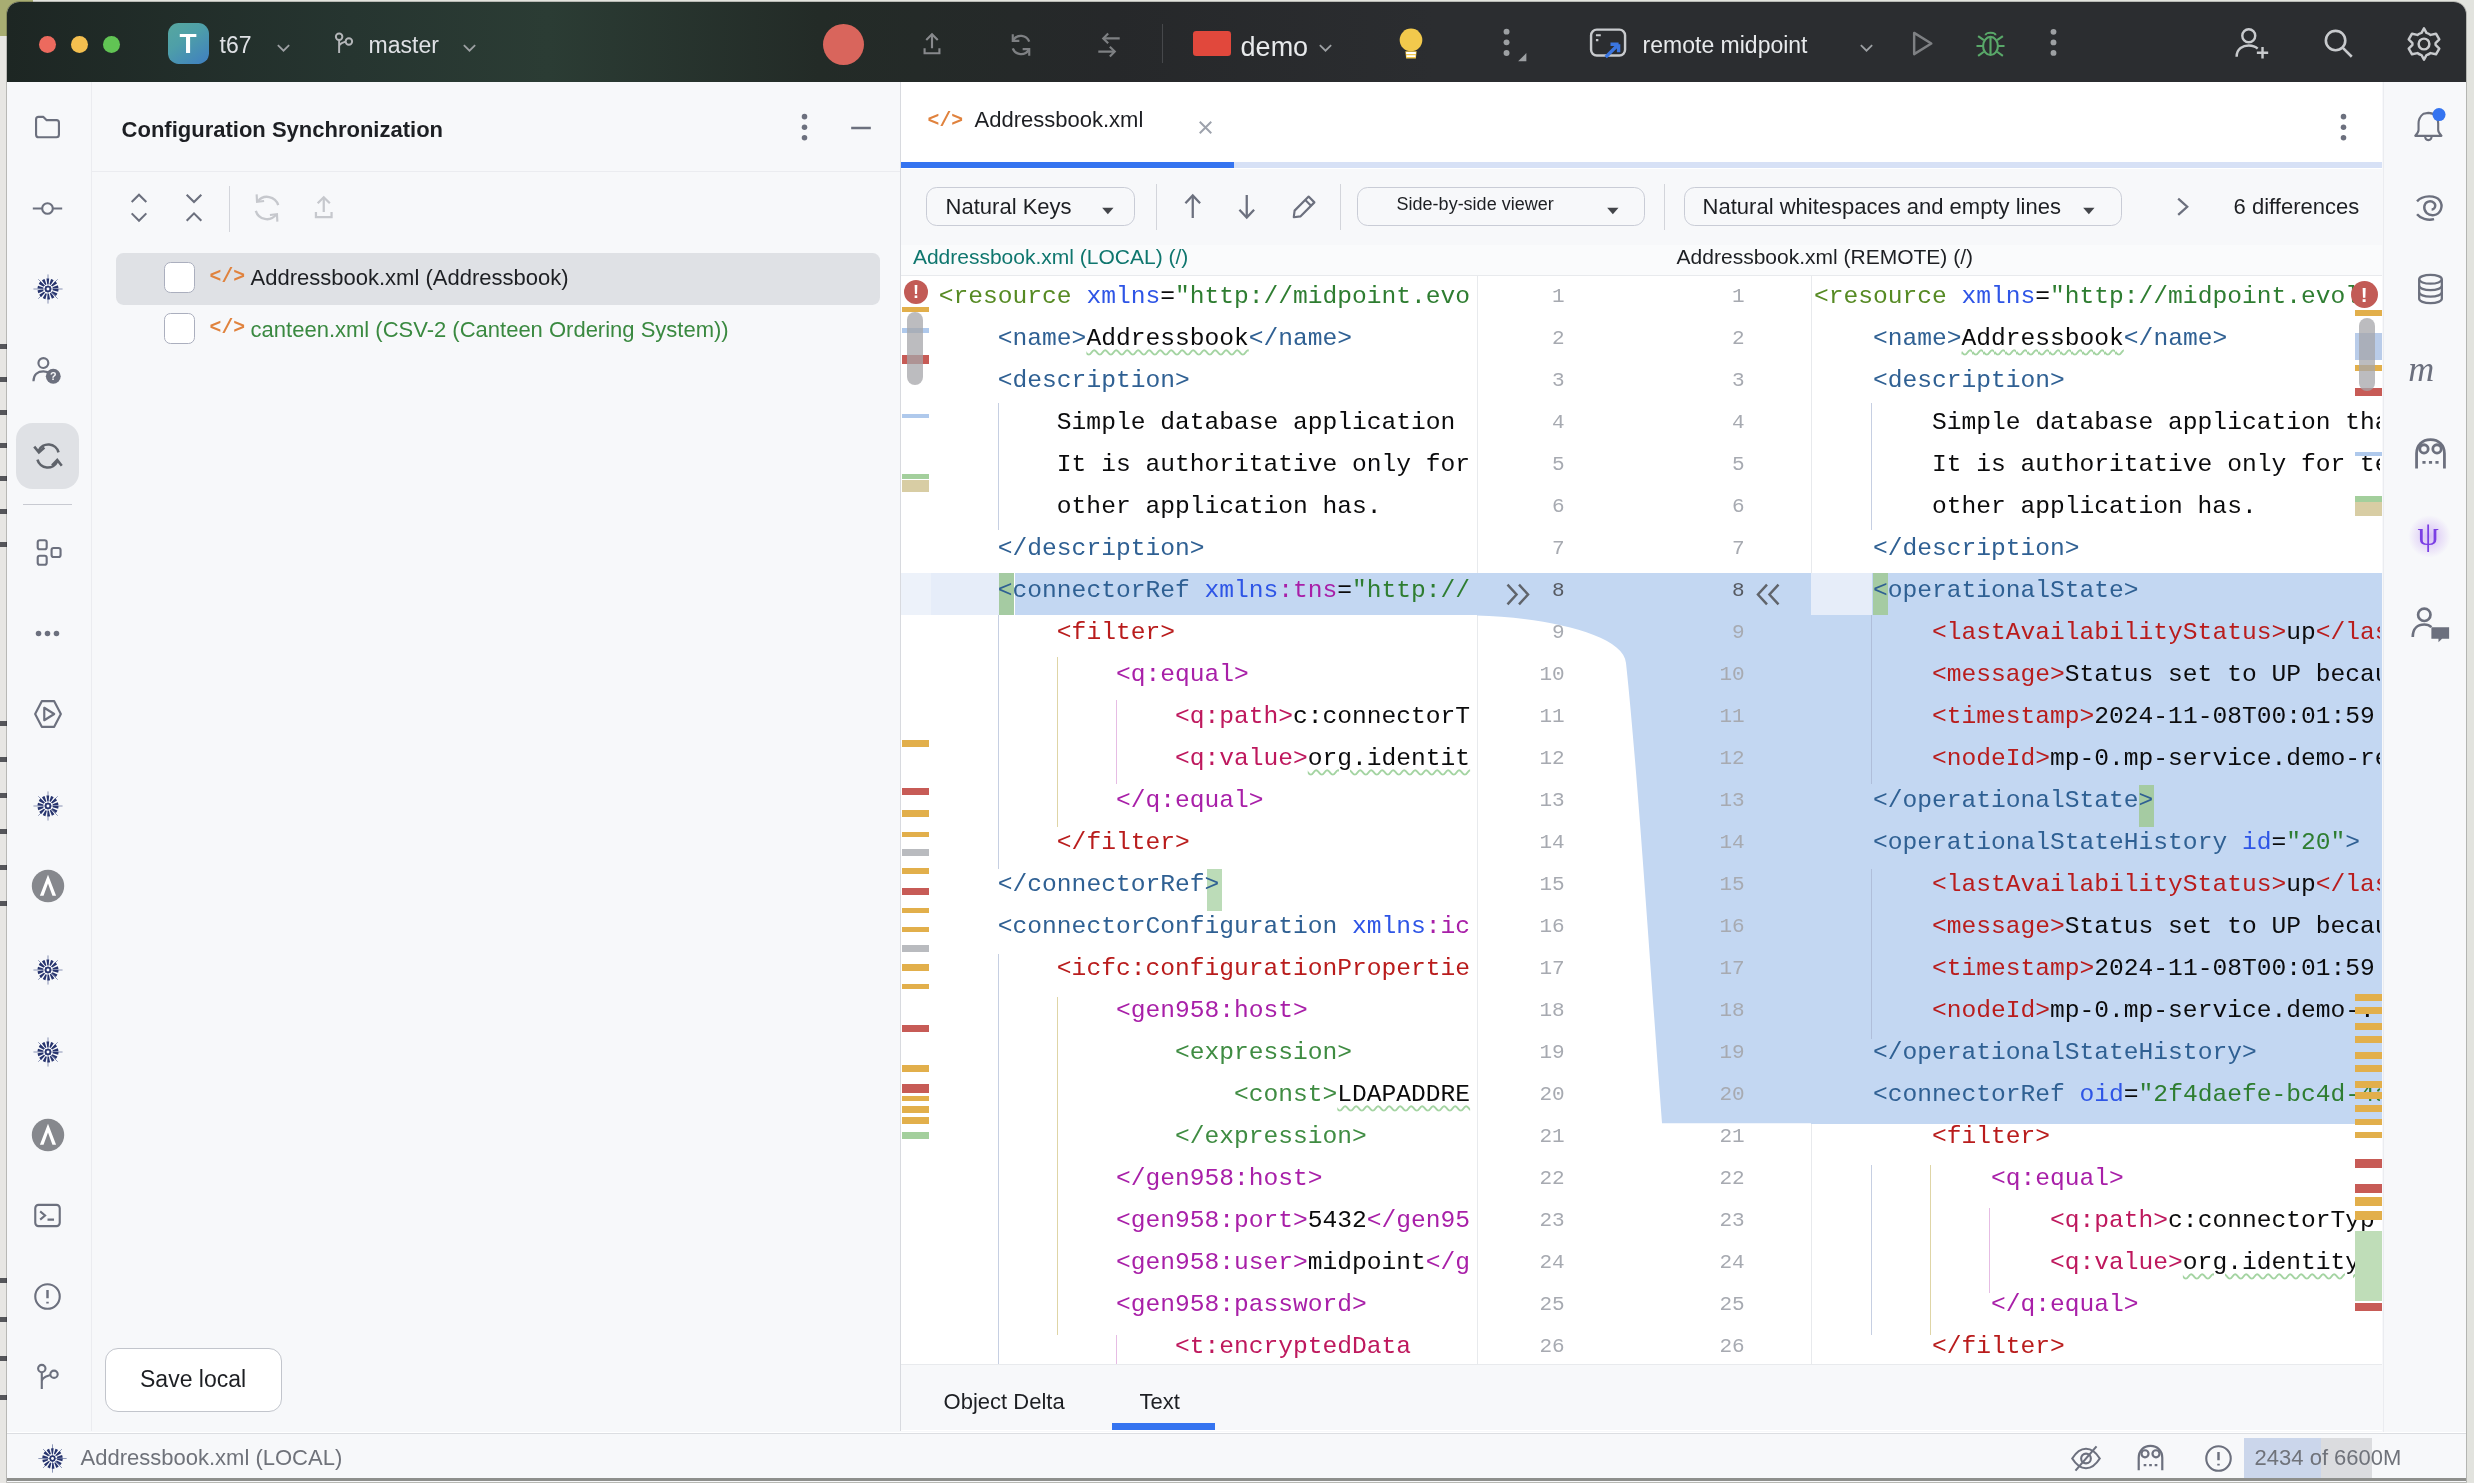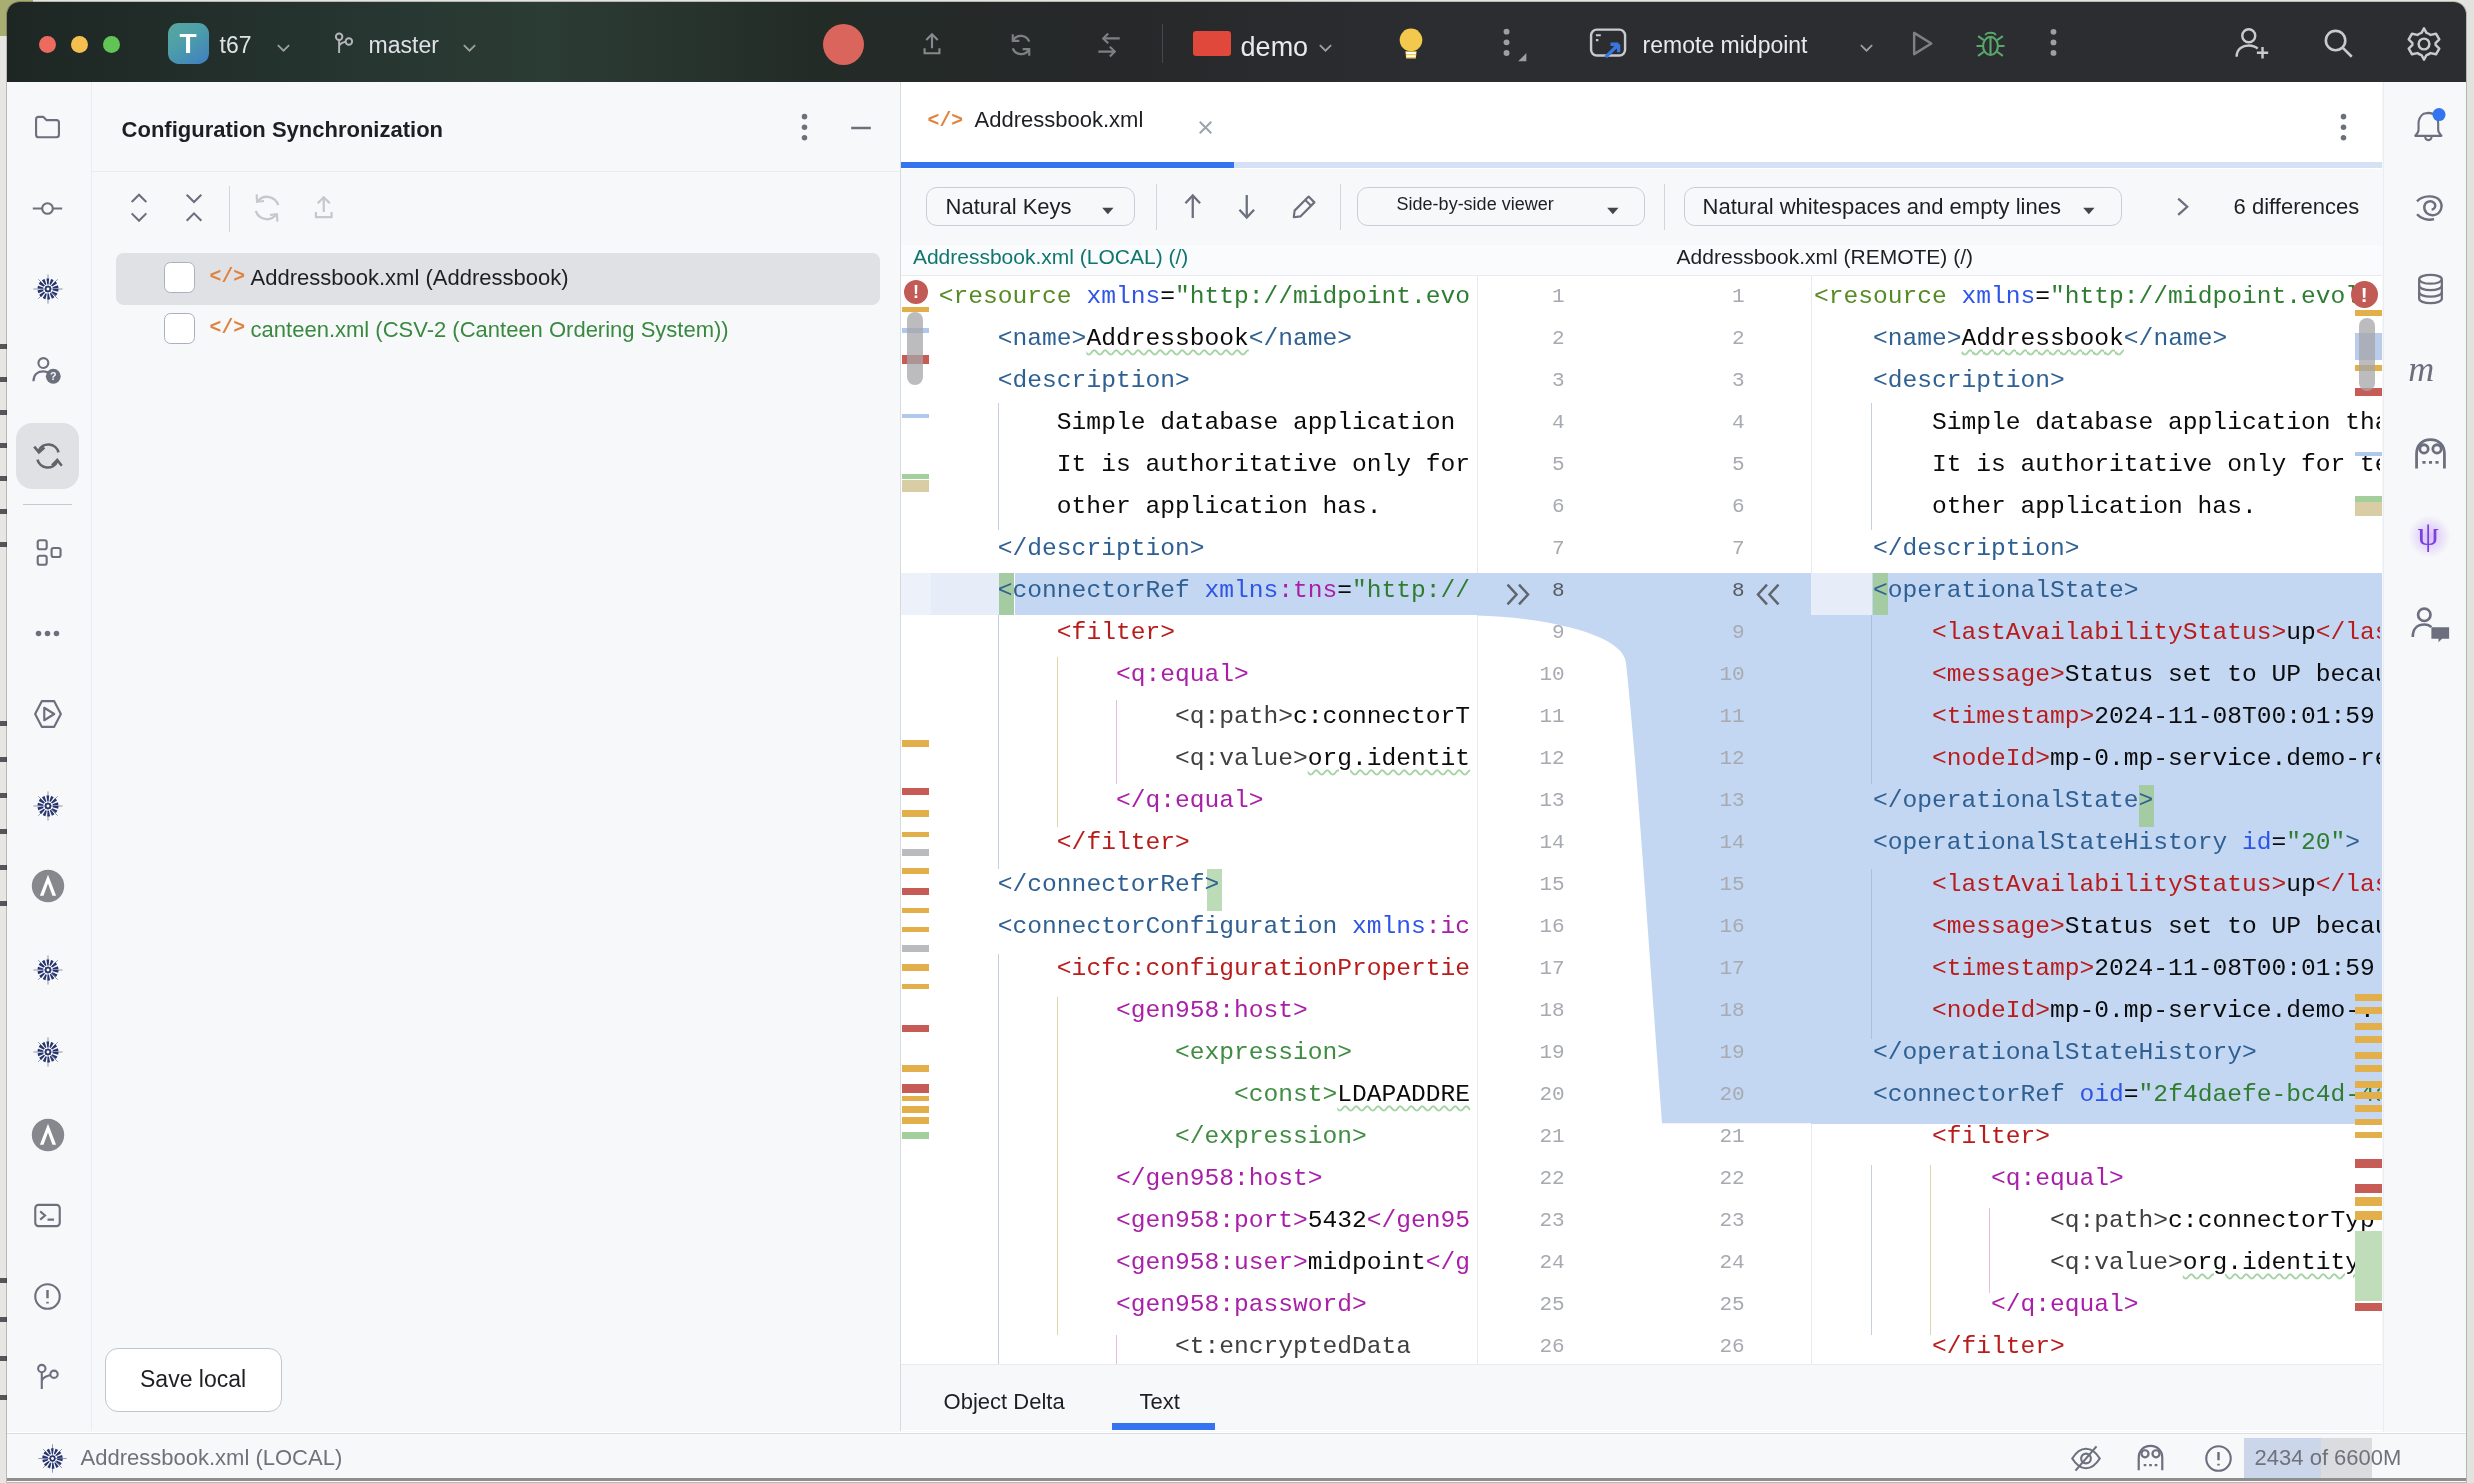--- a/index.html
+++ b/index.html
@@ -2,21 +2,21 @@
 <html style="font-size:13px"><head>
 <meta charset="utf-8">
 <style>
 html,body{margin:0;padding:0;width:2475px;height:1483px;overflow:hidden;background:#E3E4DE;font-family:"Liberation Sans",sans-serif;}
 .ab{position:absolute;}
 .mono{font-family:"Liberation Mono",monospace;}
 pre{margin:0;font:24.6px/42px "Liberation Mono",monospace;color:#0B0B0C;}
 .tagb{color:#2F6093}
 .olive{color:#b91c1c}
 .mag{color:#A81FA8}
-.lime{color:#404040}
+.lime{color:#be185d}
 .grn{color:#568A23}
 .xgrn{color:#3F8C42}
 .attr{color:#2E55E6}
 .str{color:#2E7D31}
 .sq{text-decoration:underline wavy #A4D4A2 1.6px;text-underline-offset:4.1px;}
 svg{display:block}
 .num{font:21px/42px "Liberation Mono",monospace;color:#A7AAB1;text-align:right;white-space:pre}
 .mk{position:absolute;left:1.6px;width:27px;}
 .mo{background:#E2AF4B}.mr{background:#C75B56}.mb{background:#AFC9EC}.mg{background:#B9BBBF}.mgr{background:#A3CF9C}.mk2{background:#D8CDA4}
 </style>

